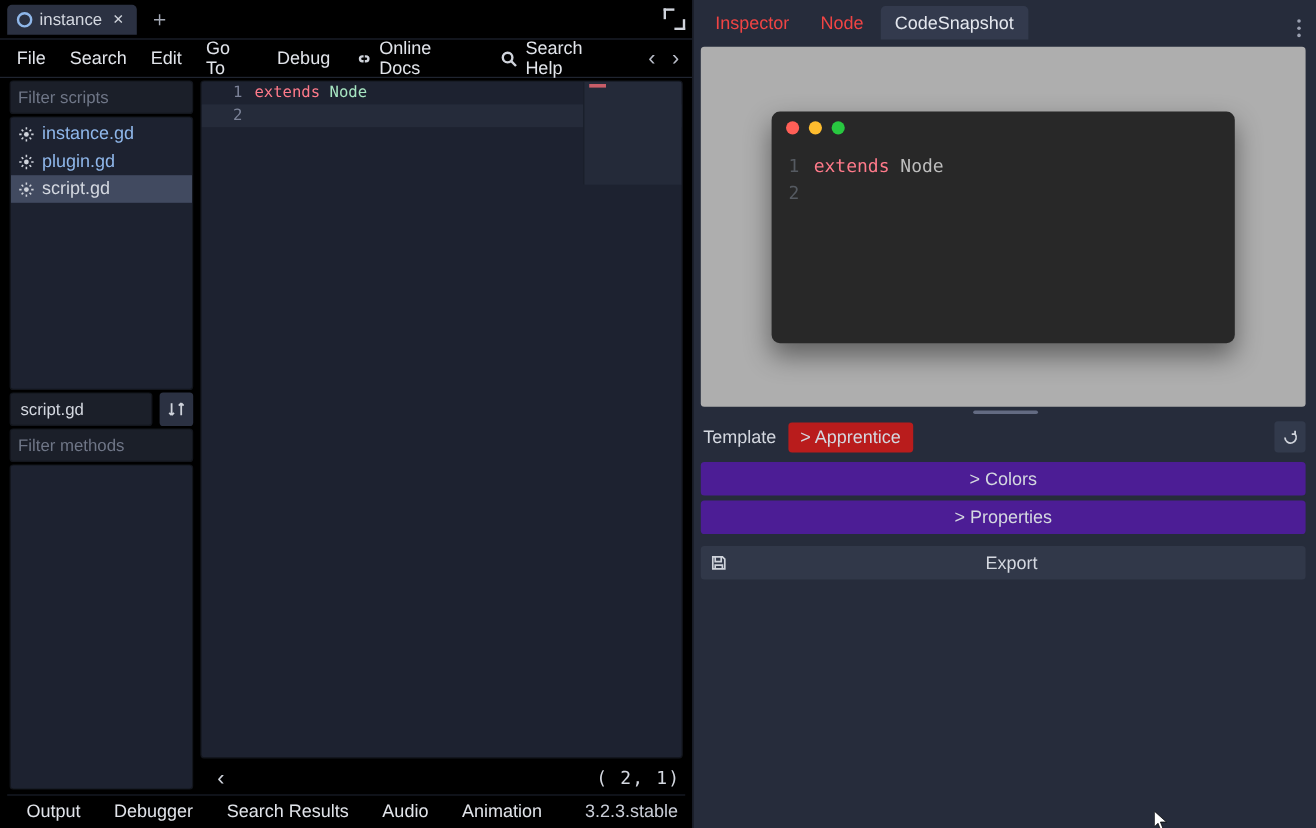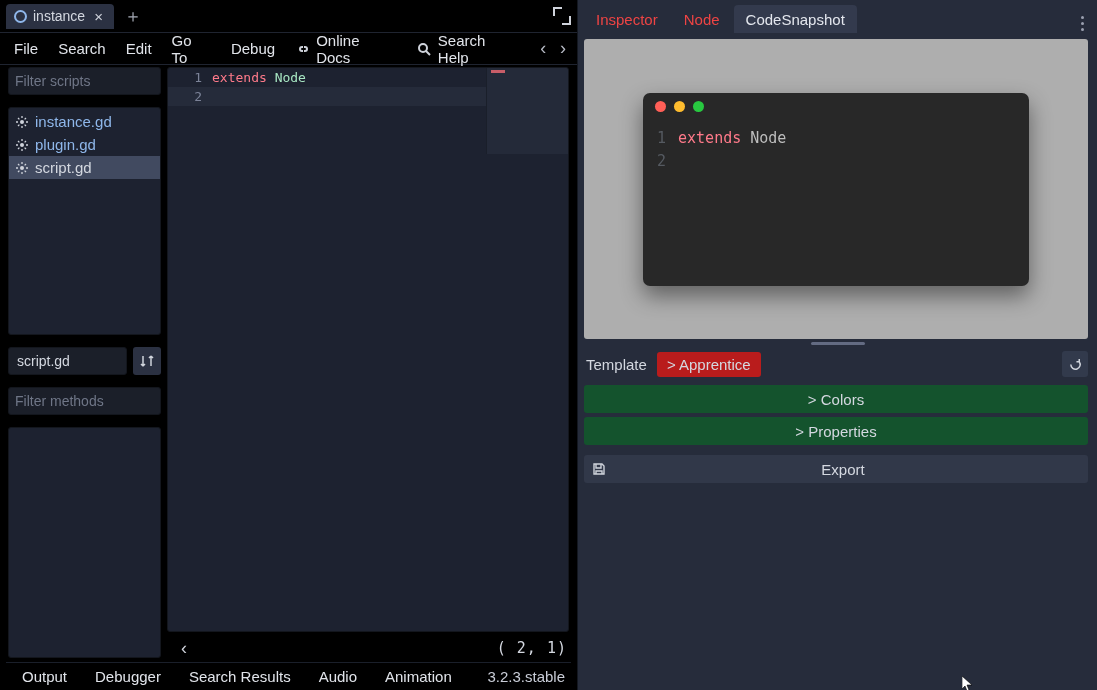--- a/index.html
+++ b/index.html
@@ -49,21 +49,21 @@
   .chain-icon, .help-icon {
     width: 16px; height: 14px; display:inline-block; position:relative;
   }
   .chain-icon svg, .help-icon svg { width:16px; height:14px; }
   .arrowbtn {
     width: 16px; height: 22px; display:flex; align-items:center; justify-content:center;
     font-size: 18px; color:#b8bcc7; cursor:pointer;
   }
 
   .editor-body { flex:1; display:flex; min-height:0; }
-  .sidebar { width: 165px; display:flex; flex-direction:column; gap:12px; padding:2px 4px 4px 8px;}
+  .sidebar { width: 165px; display:flex; flex-direction:column; gap:2px; padding:2px 4px 4px 8px;}
   .filterbox {
     display:flex; align-items:center; background:#1b1f29; border:1px solid #13161d;
     border-radius:3px; height:28px; padding:0 6px; color:#6f7687;
   }
   .filterbox input {
     flex:1; background:transparent; border:none; outline:none; color:#d4d8e0;
     font-size:14px;
   }
   .filterbox input::placeholder{ color:#6f7687; }
   .search-glyph { font-size:15px; color:#cfd3db; }
@@ -183,21 +183,21 @@
     background:#b91c1c; border-radius:3px; padding:4px 10px; cursor:pointer;
     display:flex; align-items:center; gap:6px; font-size:15px;
   }
   .reset-btn{
     margin-left:auto; width:26px;height:26px; background:#323a4c; border-radius:3px;
     display:flex;align-items:center;justify-content:center; cursor:pointer;
   }
   .reset-btn svg{ width:15px;height:15px; }
 
   .collapser{
-    margin:4px 9px 0 6px; height:28px; background:#14532d; border-radius:3px;
+    margin:4px 9px 0 6px; height:28px; background:#4c1d95; border-radius:3px;
     display:flex; align-items:center; justify-content:center; cursor:pointer;
     font-size:15px;
   }
   .export-row{
     margin:10px 9px 0 6px; height:28px; background:#313849; border-radius:3px;
     display:flex; align-items:center; cursor:pointer; padding:0 8px; font-size:15px;
   }
   .export-row .save-icon{ width:14px;height:14px; }
   .export-row .elabel{ flex:1; text-align:center; }
 

